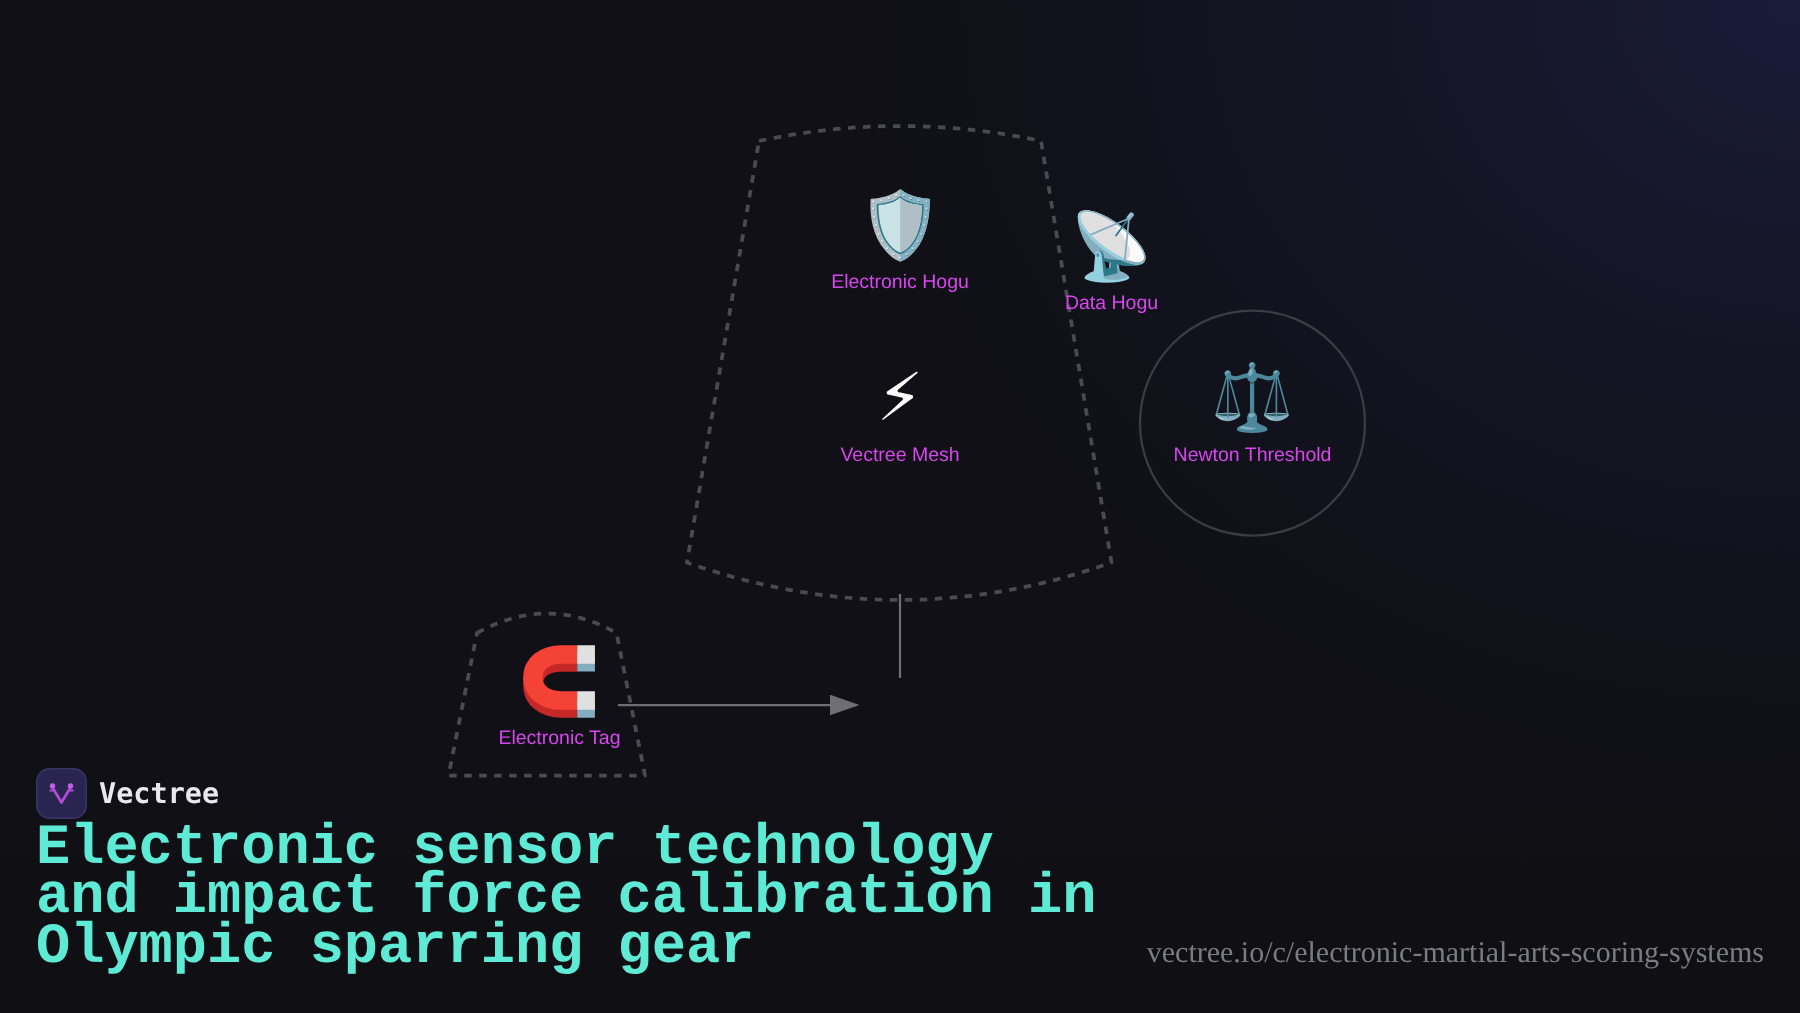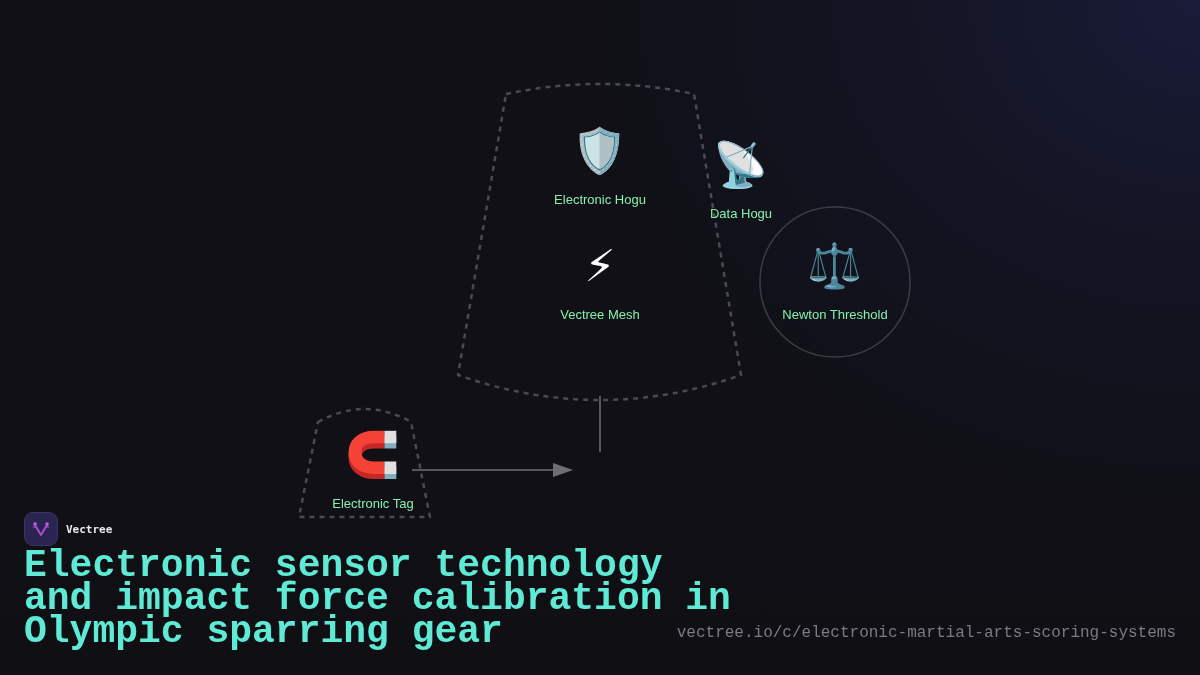--- a/index.html
+++ b/index.html
@@ -44,22 +44,22 @@
       white-space: nowrap;
     }
     .node .emoji {
       font-size: 44px;
       line-height: 50px;
       height: 50px;
       font-family: "DejaVu Sans", sans-serif;
     }
     .node .label {
       font-size: 13px;
-      color: #86efac;
-      margin-top: 16px;
+      color: #d946ef;
+      margin-top: 4px;
       font-family: "Liberation Sans", sans-serif;
     }
     .brand {
       position: absolute;
       left: 24px;
       top: 512px;
       display: flex;
       align-items: center;
       gap: 8px;
     }
@@ -70,42 +70,42 @@
       background: #2a2550;
       border: 1px solid #3a3468;
       box-sizing: border-box;
       display: flex;
       align-items: center;
       justify-content: center;
     }
     .brand-name {
       font-family: "DejaVu Sans Mono", monospace;
       font-weight: bold;
-      font-size: 11px;
+      font-size: 19px;
       color: #e8e8ee;
     }
     .headline {
       position: absolute;
       left: 24px;
       top: 549px;
       width: 720px;
       margin: 0;
       font-family: "Liberation Mono", monospace;
       font-weight: bold;
       font-size: 38px;
       line-height: 33px;
       color: #5eead4;
       letter-spacing: 0px;
     }
     .source-url {
       position: absolute;
       right: 24px;
       top: 624px;
-      font-family: Liberation Mono, monospace;
-      font-size: 16px;
+      font-family: Liberation Serif, serif;
+      font-size: 20px;
       color: #7b7b84;
     }
   </style>
 </head>
 <body>
 
 <div class="bg-glow"></div>
 <div class="bg-fade-bottom"></div>
 
 <svg class="diagram" viewBox="0 0 1200 675">

